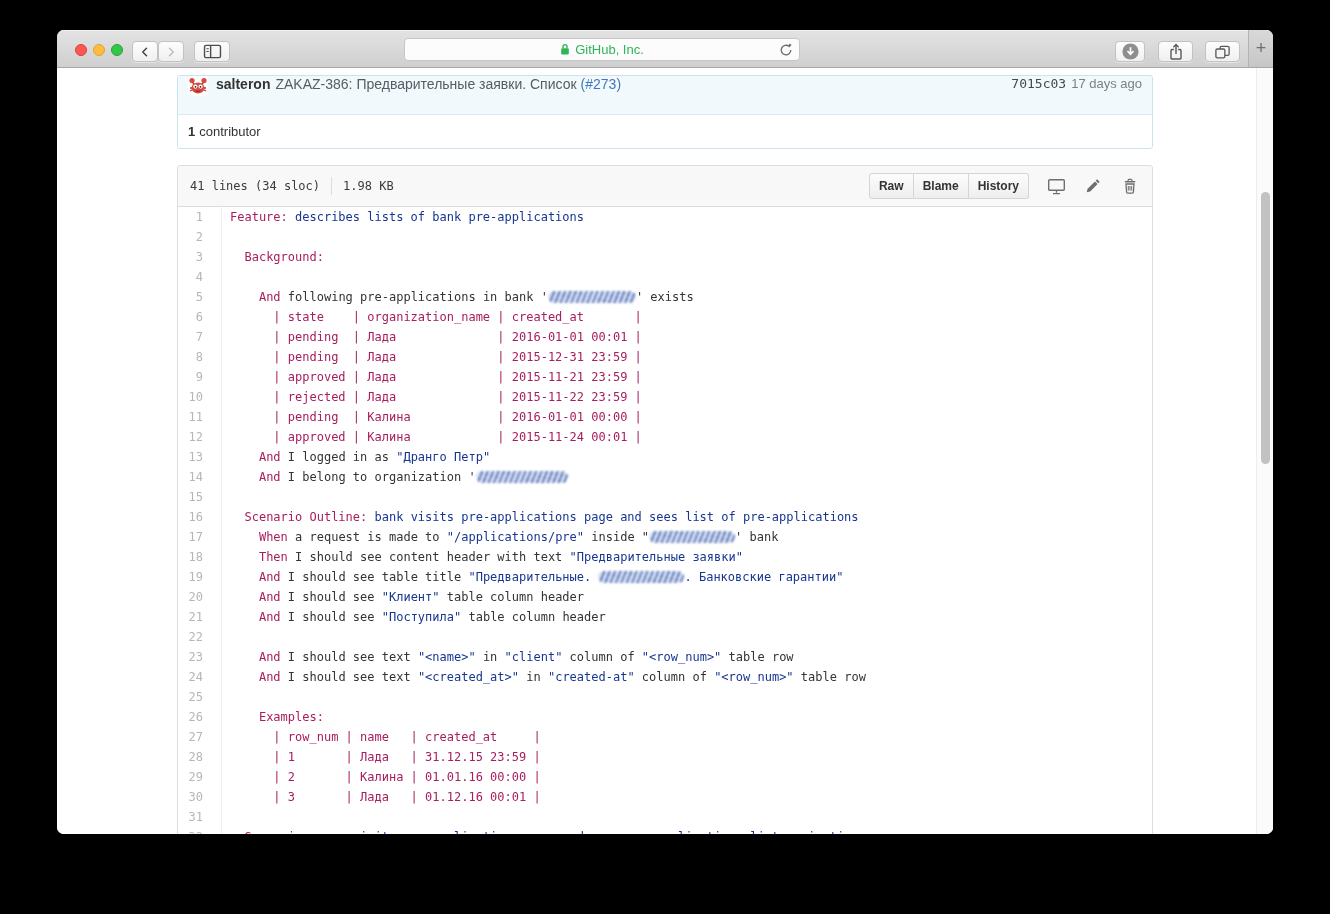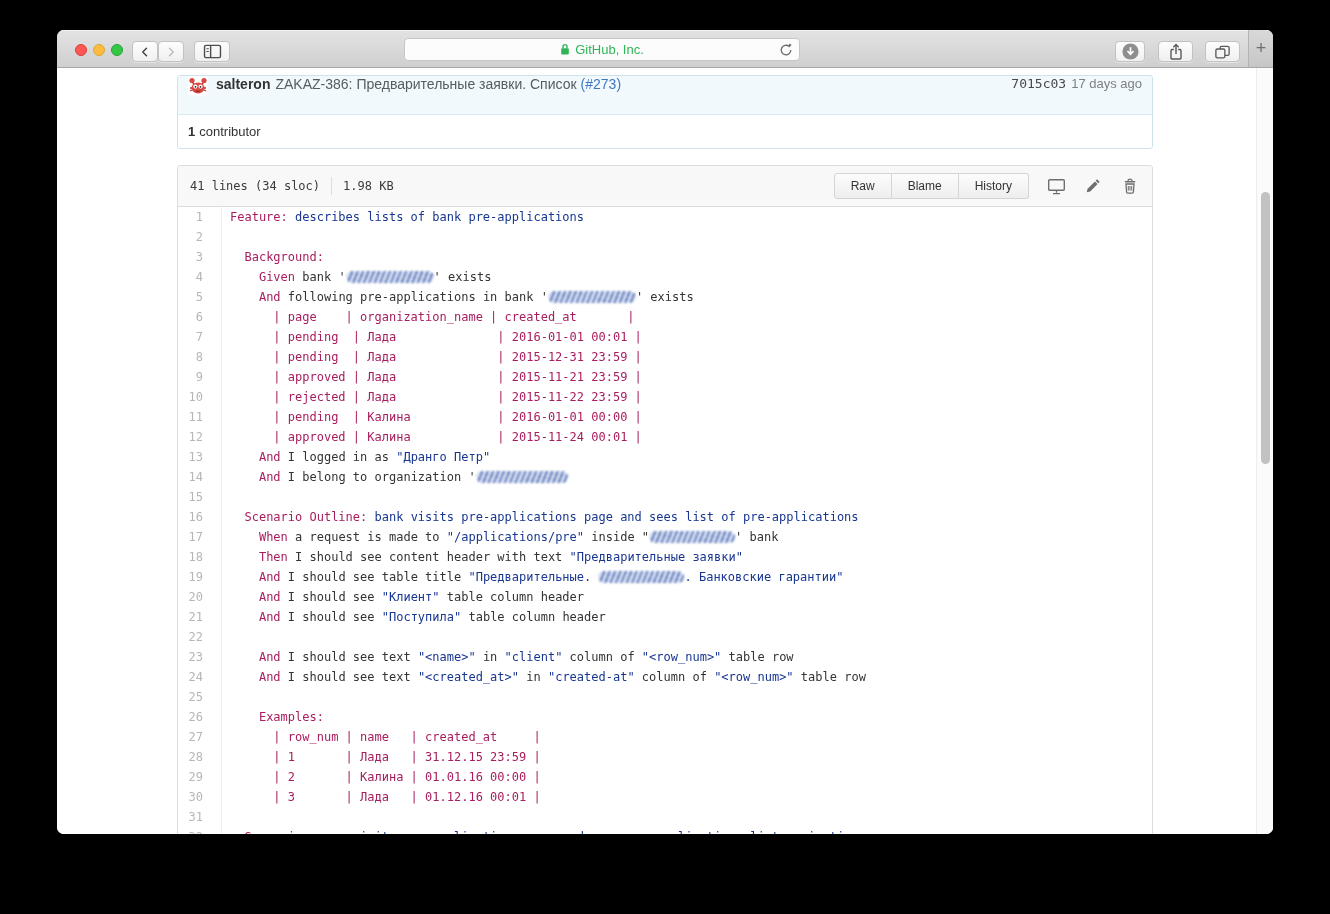--- a/index.html
+++ b/index.html
@@ -46,21 +46,21 @@
   .contrib{height:33px;display:flex;align-items:center;padding:0 10px;font-size:13px;color:#333;border-radius:0 0 3px 3px}
   .contrib b{margin-right:4px}
 
   .file-box{margin-top:16px;border:1px solid #ddd;border-radius:3px;background:#fff}
   .file-header{height:40px;background:#f8f8f8;border-bottom:1px solid #ddd;border-radius:3px 3px 0 0;
                display:flex;align-items:center;padding:0 12px}
   .file-info{display:flex;align-items:center;font-family:"DejaVu Sans Mono",monospace;font-size:12px;color:#3b3b3b}
   .vdiv{width:1px;height:18px;background:#ddd;margin:0 11px}
   .actions{margin-left:auto;display:flex;align-items:center}
   .btn-group{display:flex}
-  .btn{font-size:12px;font-weight:normal;color:#333;padding:5px 16px;cursor:pointer;
+  .btn{font-size:12px;font-weight:bold;color:#333;padding:5px 9px;cursor:pointer;
        background:linear-gradient(#fcfcfc,#eee);border:1px solid #d5d5d5}
   .btn:first-child{border-radius:3px 0 0 3px}
   .btn + .btn{border-left:0}
   .btn:last-child{border-radius:0 3px 3px 0}
   .icon-btn{margin-left:17px;width:20px;height:18px;display:flex;align-items:center;justify-content:center;cursor:pointer}
 
   
   .code{font-family:"DejaVu Sans Mono",monospace;font-size:12px;line-height:20px;color:var(--plain)}
   .line{display:flex;height:20px}
   .ln{flex:0 0 44px;box-sizing:border-box;padding-right:18px;text-align:right;
@@ -222,29 +222,28 @@
             <div class="line">
               <span class="ln">2</span>
               <span class="lc"></span>
             </div>
             <div class="line">
               <span class="ln">3</span>
               <span class="lc"><span class="seg-t">  </span><span class="seg-k">Background:</span></span>
             </div>
             <div class="line">
               <span class="ln">4</span>
-              <span class="lc"><span class="seg-t">    </span><span class="seg-k">Given</span><span class="seg-t"> bank '</span><span class="redact" style="width: 88px;"></span><span class="seg-t">' exists</span></span>
             </div>
             <div class="line">
               <span class="ln">5</span>
               <span class="lc"><span class="seg-t">    </span><span class="seg-k">And</span><span class="seg-t"> following pre-applications in bank '</span><span class="redact" style="width: 88px;"></span><span class="seg-t">' exists</span></span>
             </div>
             <div class="line">
               <span class="ln">6</span>
-              <span class="lc"><span class="seg-k">      | page    | organization_name | created_at       |</span></span>
+              <span class="lc"><span class="seg-k">      | state    | organization_name | created_at       |</span></span>
             </div>
             <div class="line">
               <span class="ln">7</span>
               <span class="lc"><span class="seg-k">      | pending  | Лада              | 2016-01-01 00:01 |</span></span>
             </div>
             <div class="line">
               <span class="ln">8</span>
               <span class="lc"><span class="seg-k">      | pending  | Лада              | 2015-12-31 23:59 |</span></span>
             </div>
             <div class="line">

